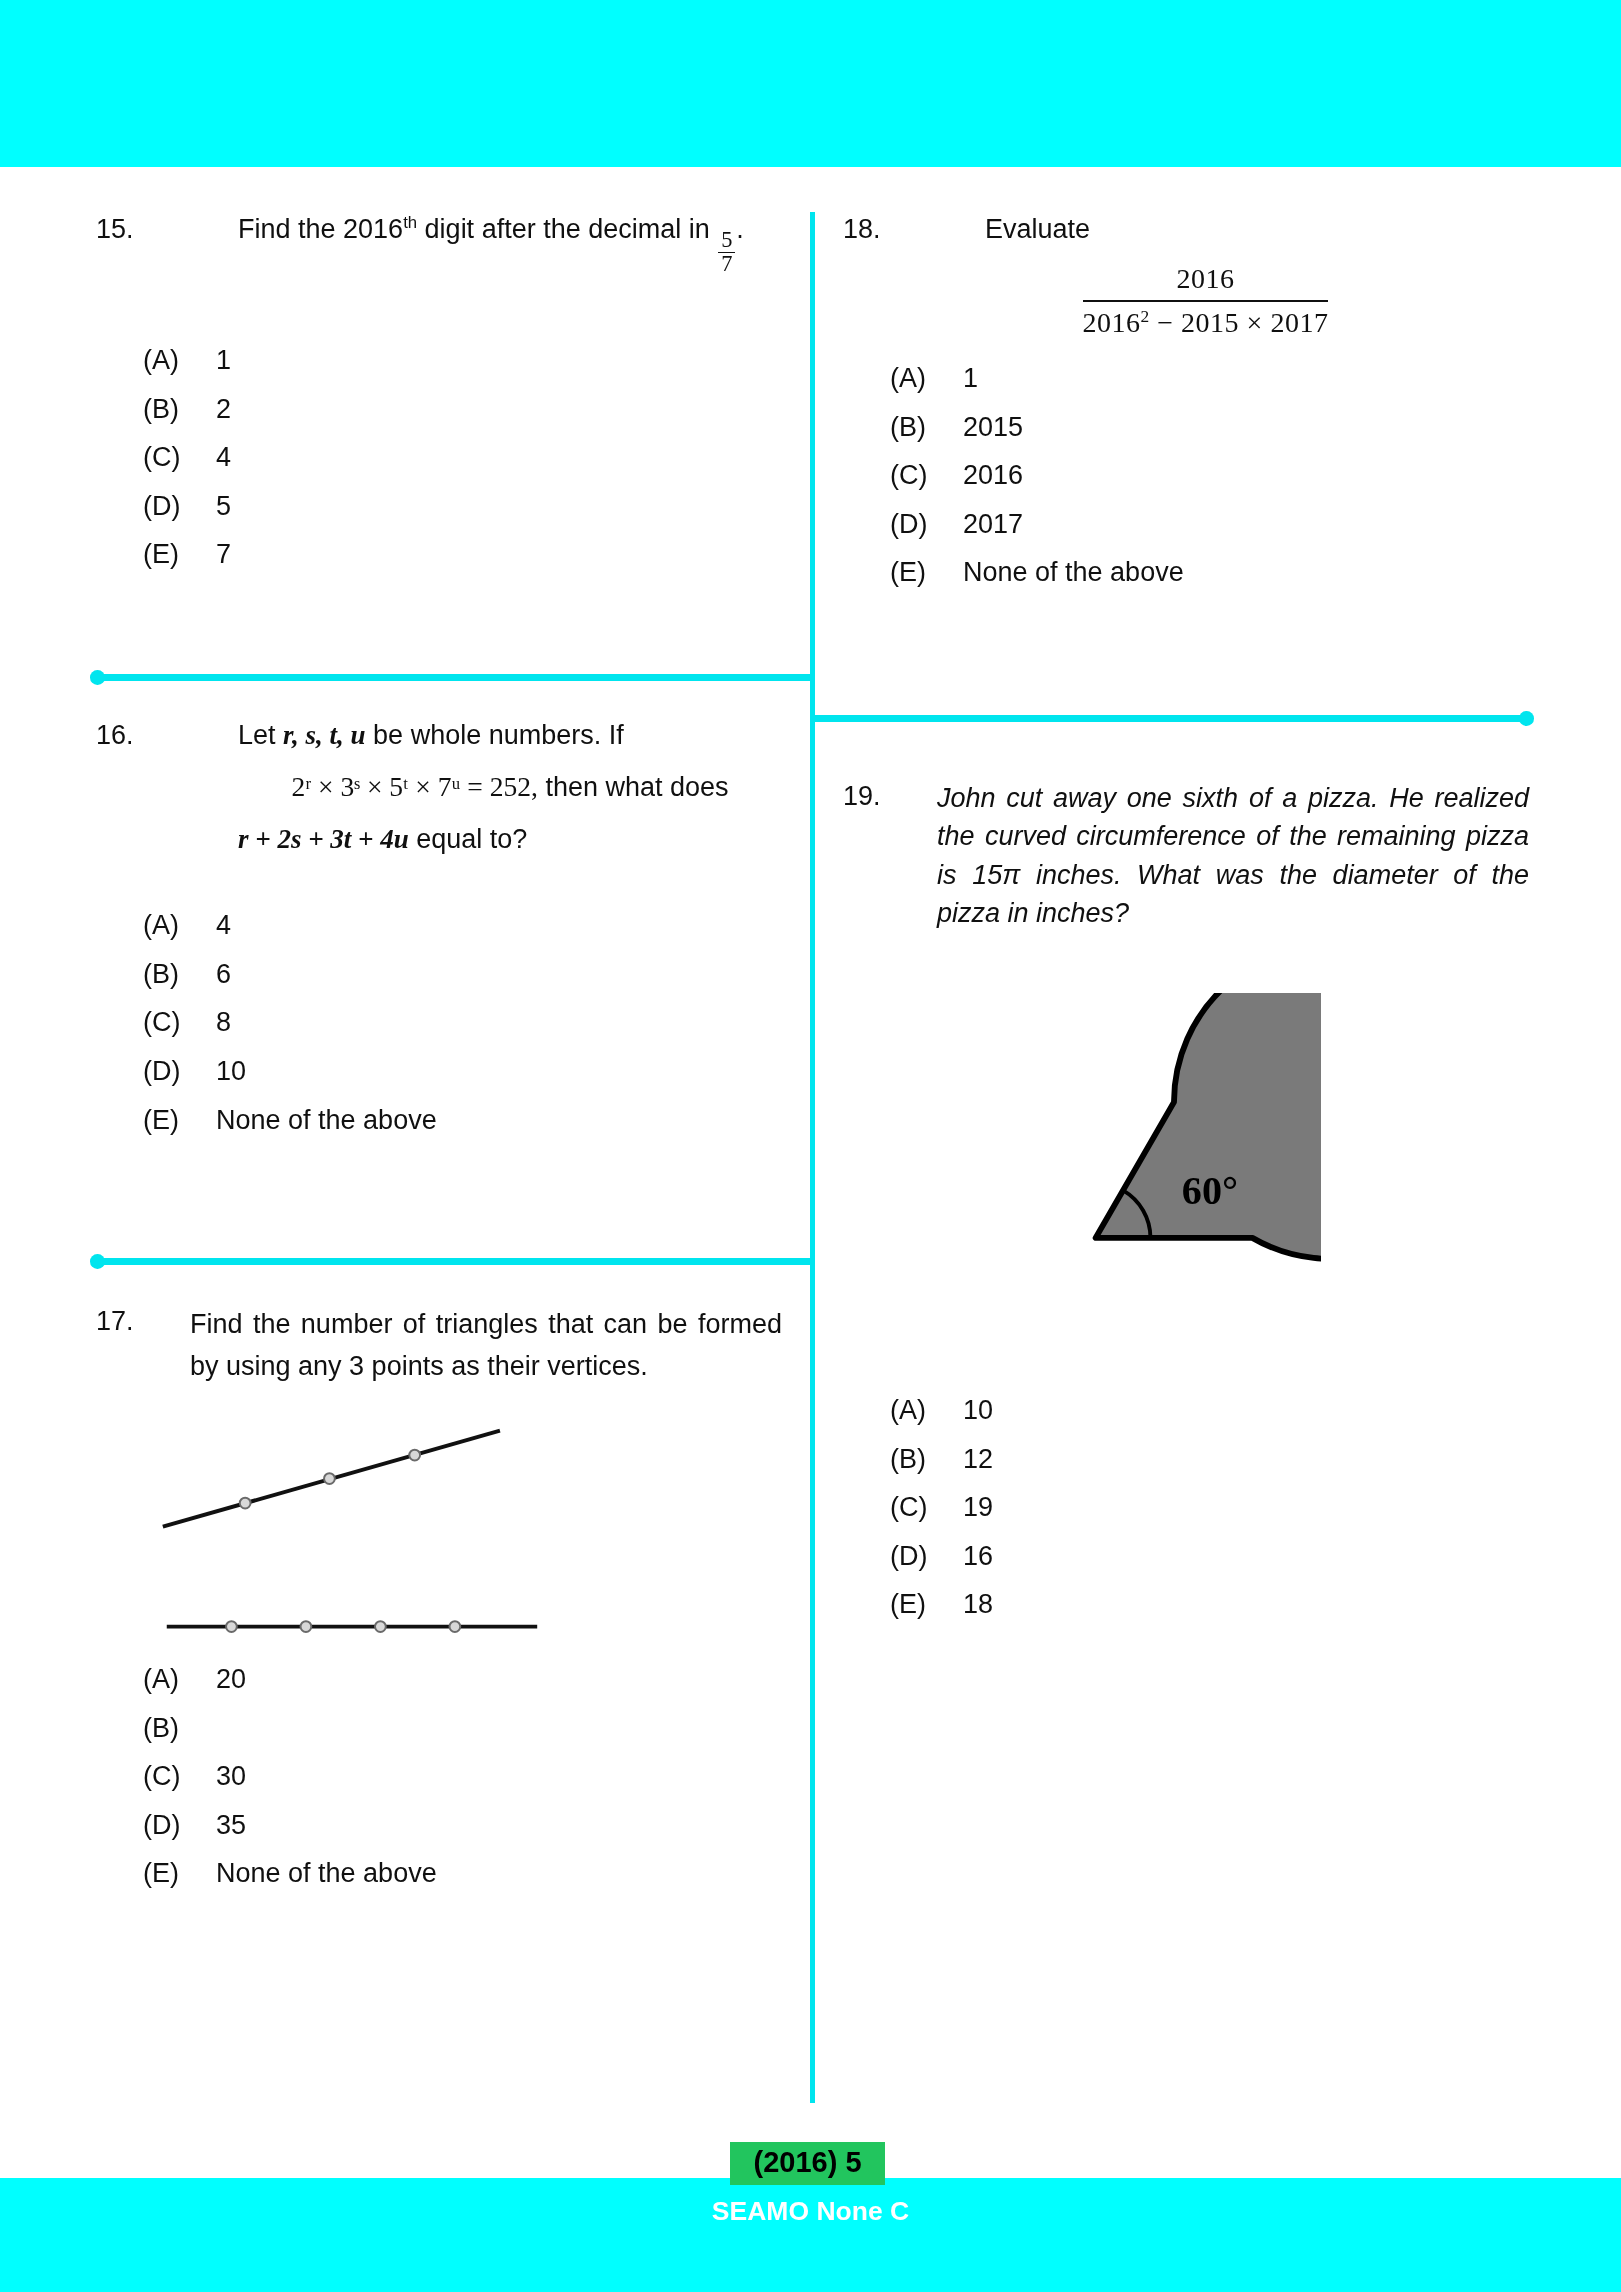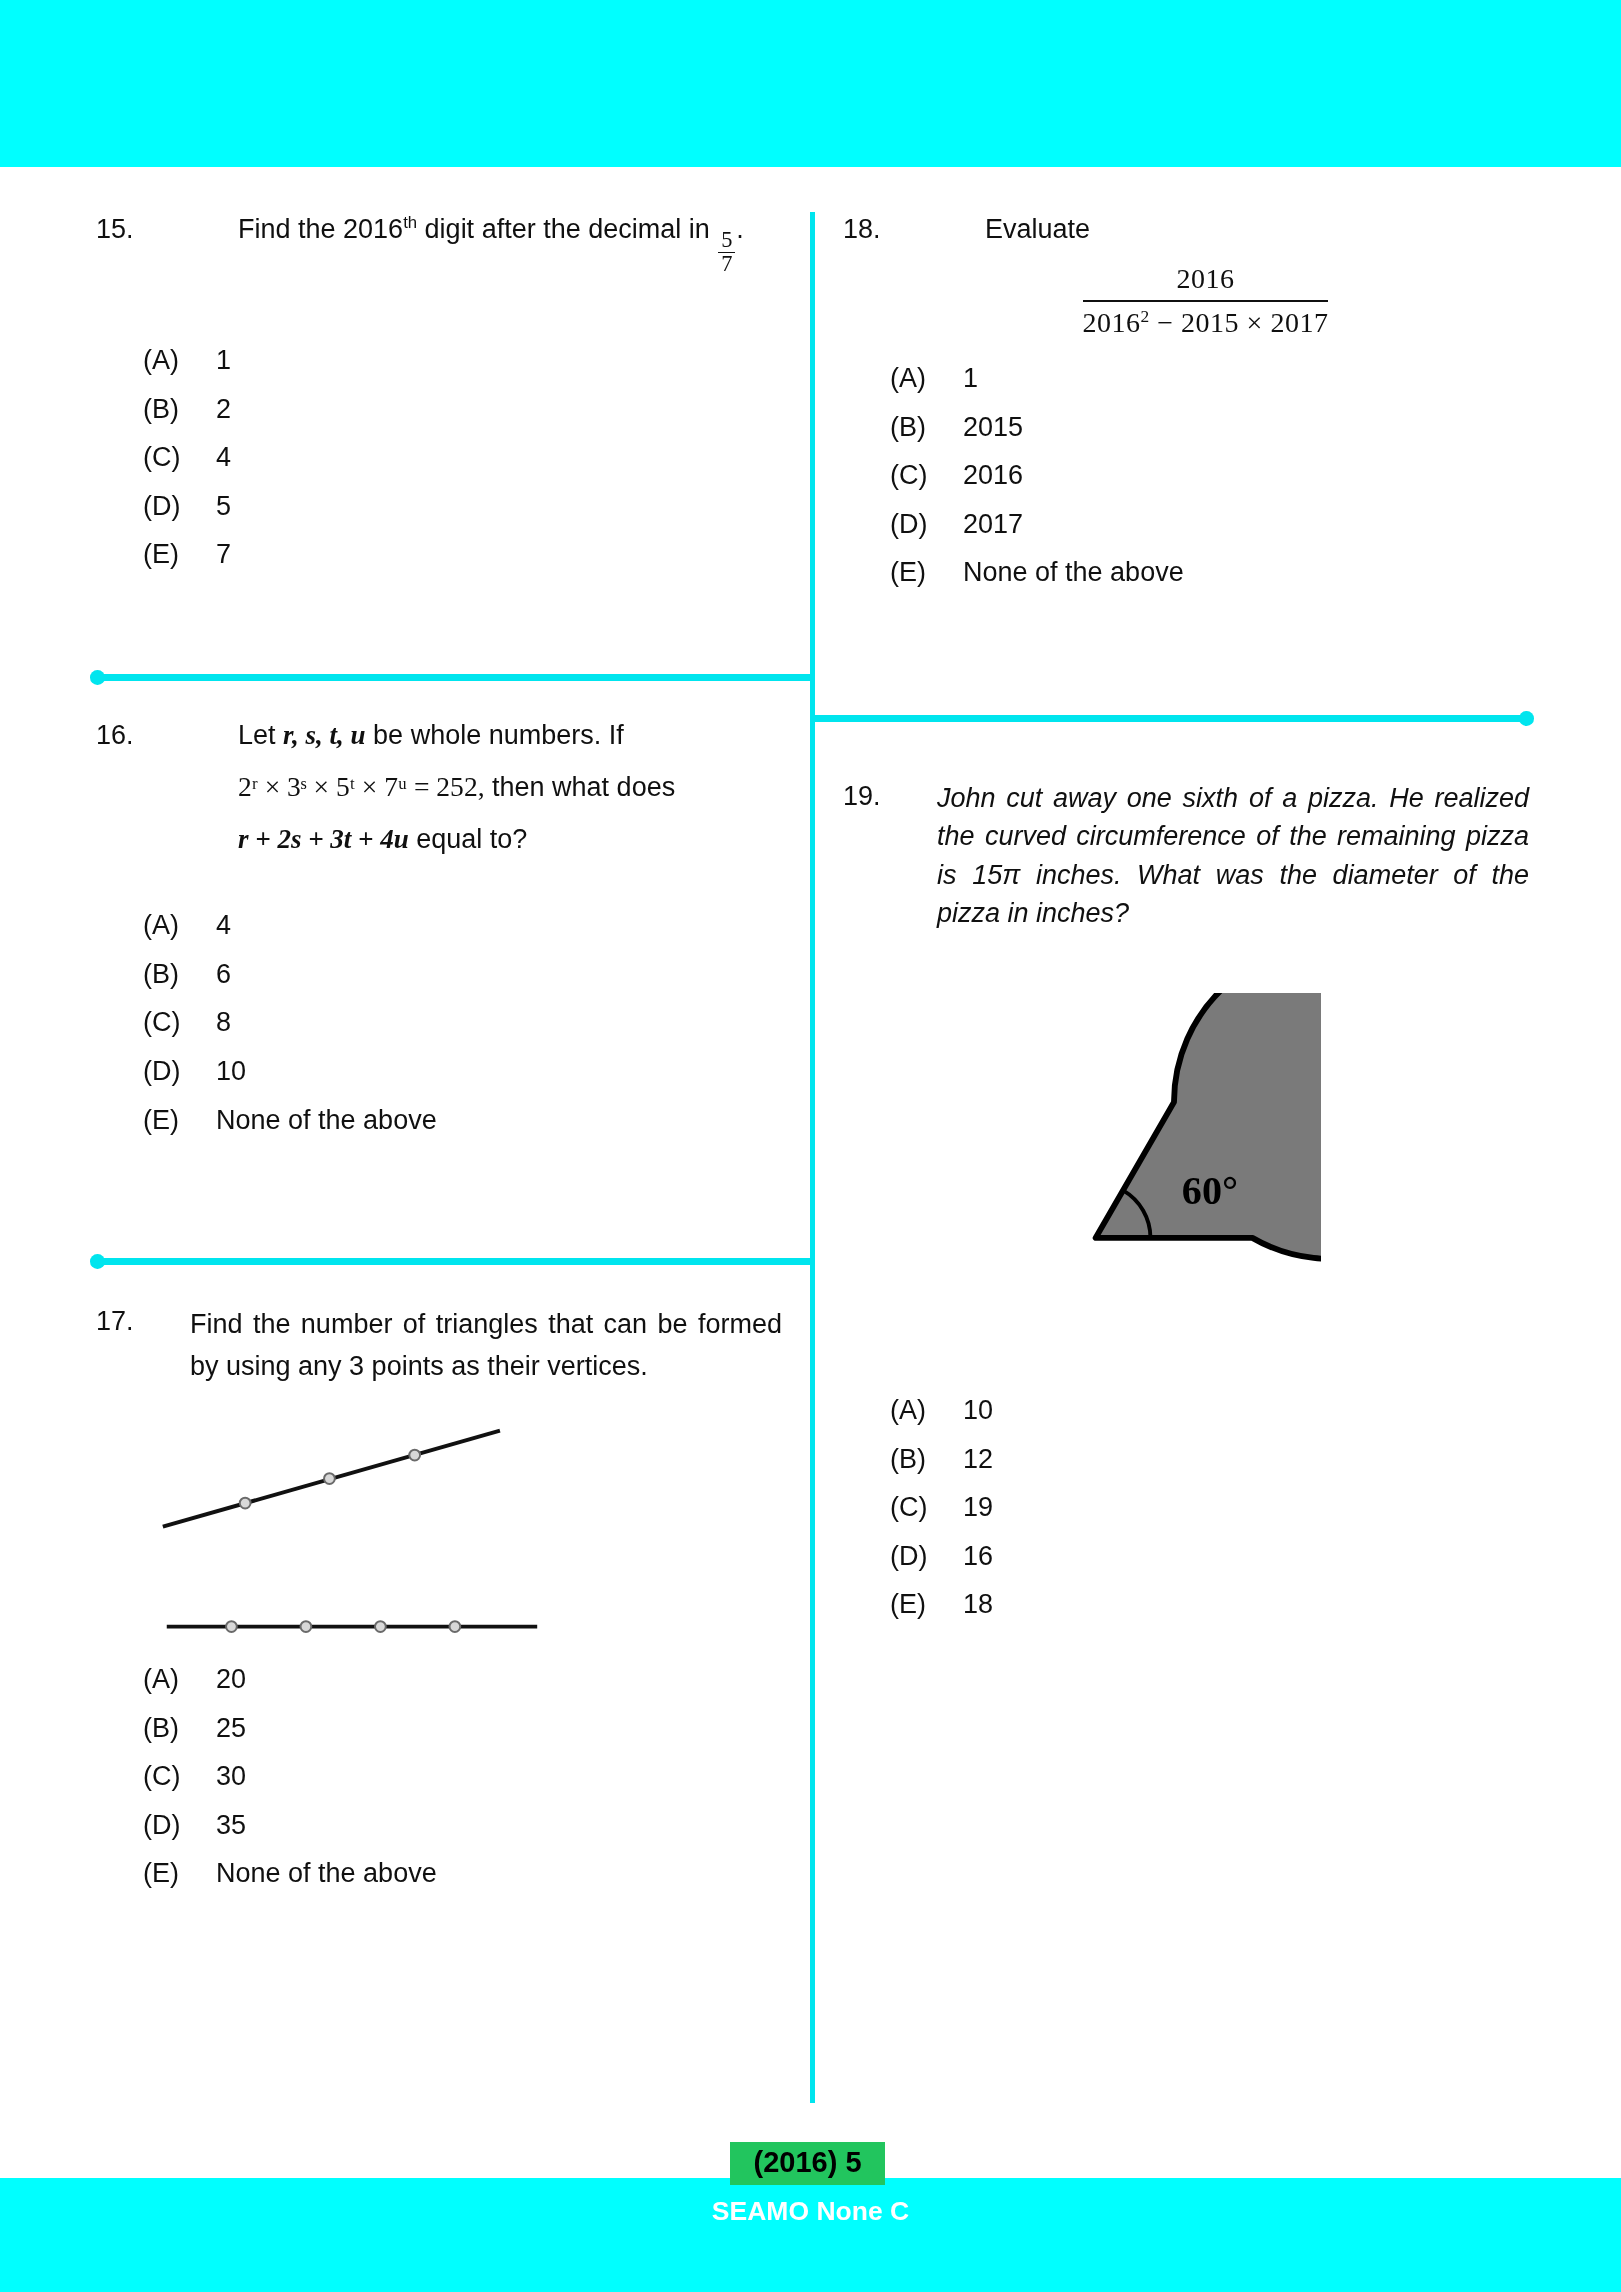--- a/index.html
+++ b/index.html
@@ -203,21 +203,21 @@
       <span class="value">7</span>
     </div>
   </div>
 </div>
 
 <div class="question" style="left:96px; top:718px;">
   <div class="q-head">
     <span class="q-num">16.</span>
     <span class="q-body nojust">
       <span>Let </span><span class="mathit">r, s, t, u</span><span> be   whole   numbers.   If</span>
-      <div style="margin-top:15.7px;">
+      <div style="margin-top:15.7px;text-align:center;">
         <span class="mathrm" style="font-size:1.02em;">2ʳ × 3ˢ × 5ᵗ × 7ᵘ = 252,</span><span>  then   what   does</span>
       </div>
       <div style="margin-top:15.7px;">
         <span class="mathit">r + 2s + 3t + 4u</span><span> equal to?</span>
       </div>
     </span>
   </div>
   <div class="options" style="margin-left:47px; margin-top:55px;">
     <div class="option">
       <span class="label">(A)</span>
@@ -264,21 +264,20 @@
     </svg>
   </div>
 
   <div class="options" style="margin-left:47px; margin-top:5.9px;">
     <div class="option">
       <span class="label">(A)</span>
       <span class="value">20</span>
     </div>
     <div class="option">
       <span class="label">(B)</span>
-      <span class="value">25</span>
     </div>
     <div class="option">
       <span class="label">(C)</span>
       <span class="value">30</span>
     </div>
     <div class="option">
       <span class="label">(D)</span>
       <span class="value">35</span>
     </div>
     <div class="option">

